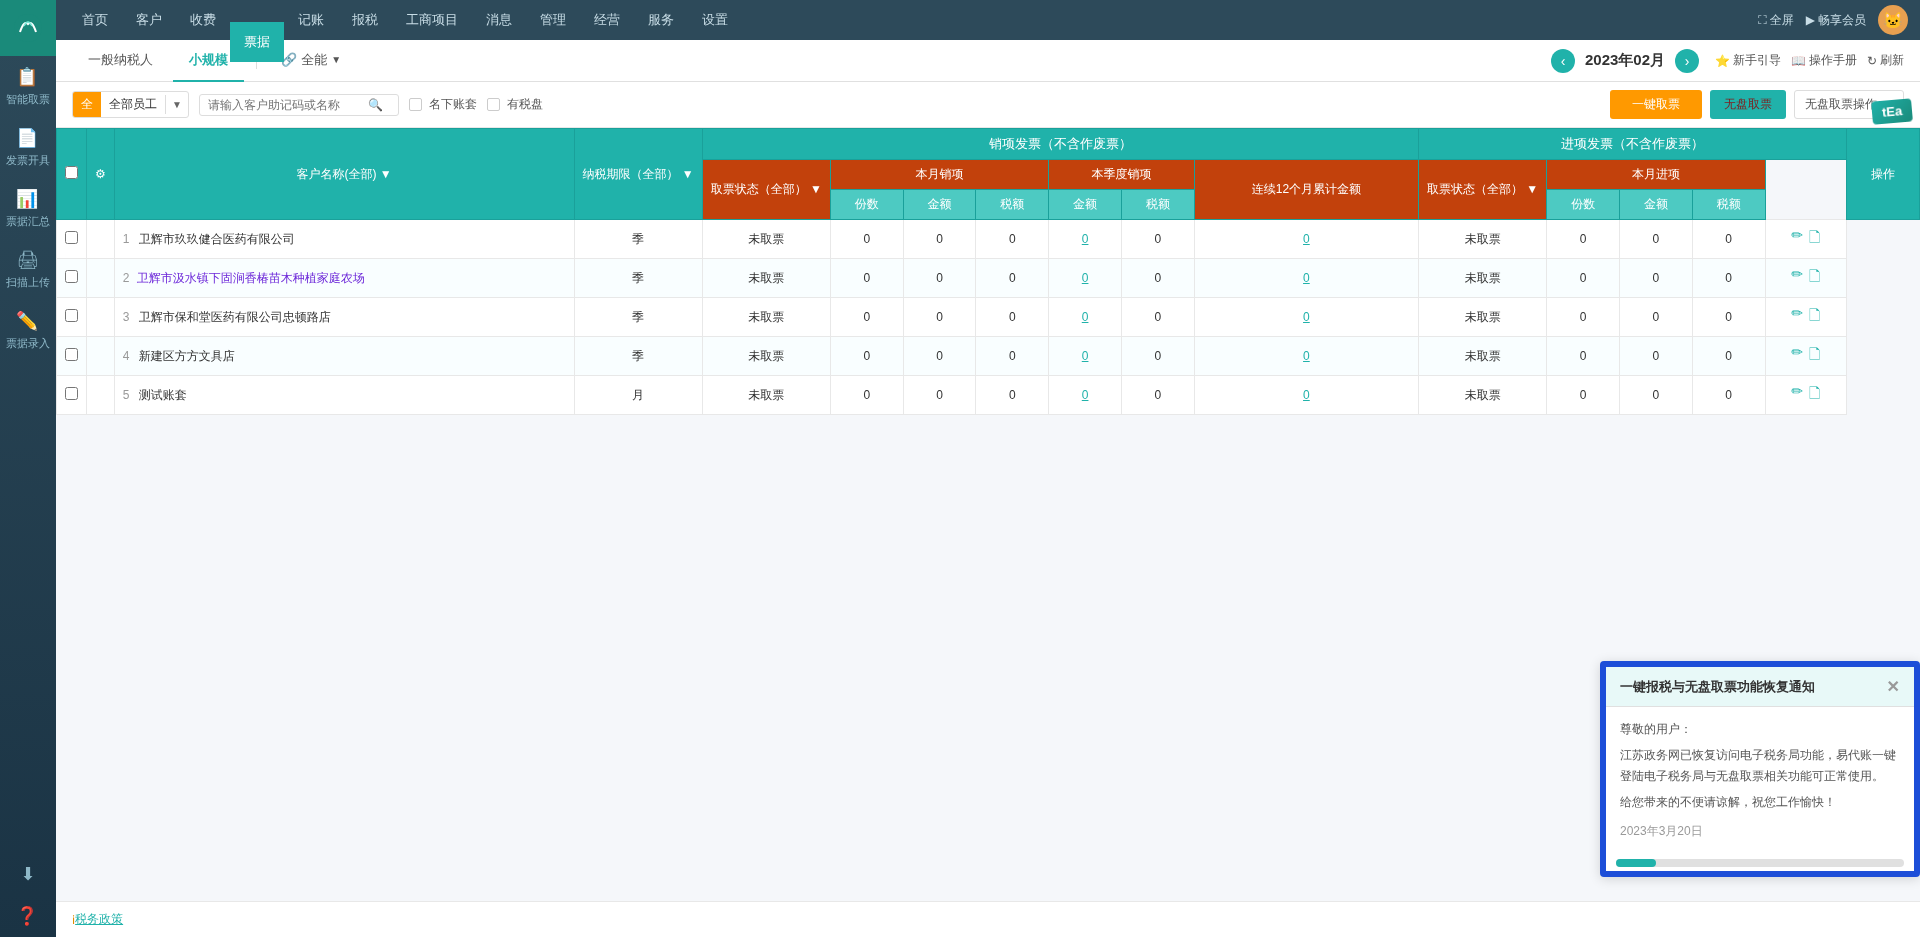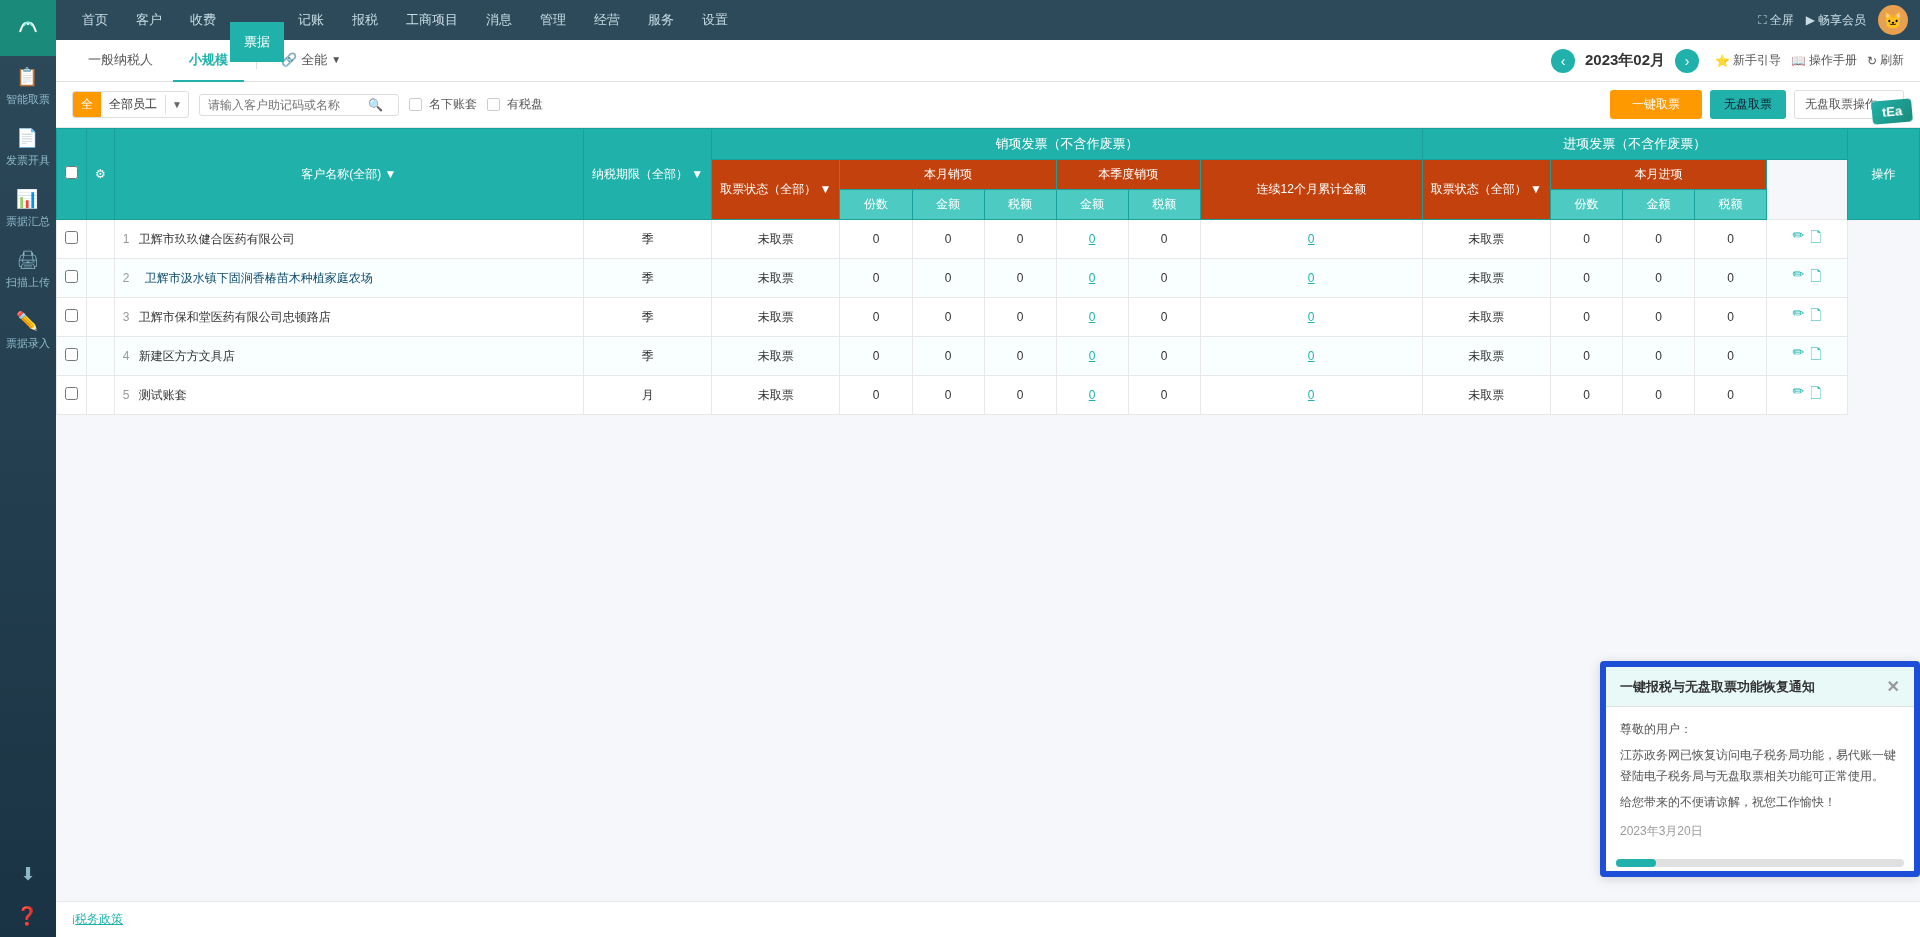--- a/index.html
+++ b/index.html
@@ -83,21 +83,21 @@
     }
     .search-box {
       display: flex; align-items: center; border: 1px solid #ddd; border-radius: 3px;
       padding: 3px 8px; background: #fff; font-size: 12px; width: 200px;
     }
     .search-box input { border: none; outline: none; font-size: 12px; width: 160px; }
     .search-box .search-icon { color: #aaa; cursor: pointer; }
     .checkbox-label { display: flex; align-items: center; gap: 7px; font-size: 12px; cursor: pointer; color: #555; }
     .filter-right { margin-left: auto; display: flex; gap: 8px; }
     .btn-orange { background: #ff9900; color: #fff; border: none; border-radius: 3px; padding: 5px 22px; cursor: pointer; font-size: 12px; }
-    .btn-teal { background: #20b2aa; color: #0f172a; border: none; border-radius: 3px; padding: 5px 14px; cursor: pointer; font-size: 12px; }
+    .btn-teal { background: #20b2aa; color: #7f1d1d; border: none; border-radius: 3px; padding: 5px 14px; cursor: pointer; font-size: 12px; }
     .btn-dropdown { background: #fff; color: #555; border: 1px solid #ddd; border-radius: 3px; padding: 5px 10px; cursor: pointer; font-size: 12px; display: flex; align-items: center; gap: 4px; }
 
     
     .table-area { flex: 1; overflow: auto; padding: 0; background: #f5f7fa; }
 
     table { width: 100%; border-collapse: collapse; font-size: 12px; }
     thead tr { background: #20b2aa; color: #fff; }
     thead th { padding: 6px 8px; text-align: center; white-space: nowrap; border: 1px solid #1aa09a; font-weight: normal; }
     thead th.group-header { background: #20b2aa; font-size: 13px; }
     thead th.sub-header { background: #c2410c; }
@@ -363,21 +363,21 @@
         </div>
       </td>
     </tr>
           <tr>
       <td>
         <input type="checkbox" style="">
       </td>
       <td></td>
       <td class="left">
         <span class="row-num">2</span>
-        <span style="color:#0c4a6e;margin-left:12px;cursor:pointer;">卫辉市汲水镇下固涧香椿苗木种植家庭农场</span>
+        <span style="color:#6d28d9;margin-left:4px;cursor:pointer;">卫辉市汲水镇下固涧香椿苗木种植家庭农场</span>
       </td>
       <td>季</td>
       <td>未取票</td>
       <td>0</td>
       <td>0</td>
       <td>0</td>
       <td><a>0</a></td>
       <td>0</td>
       <td><a>0</a></td>
       <td>未取票</td>

